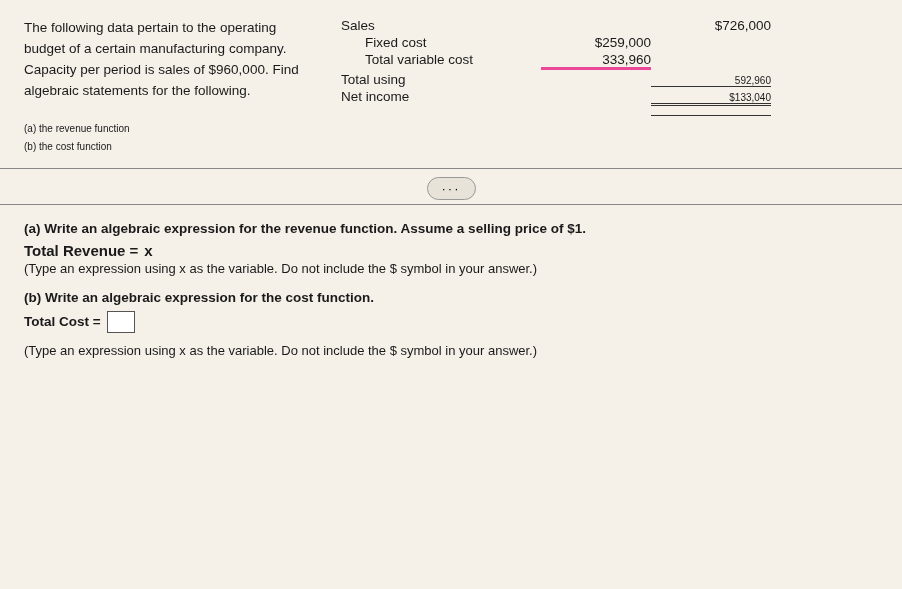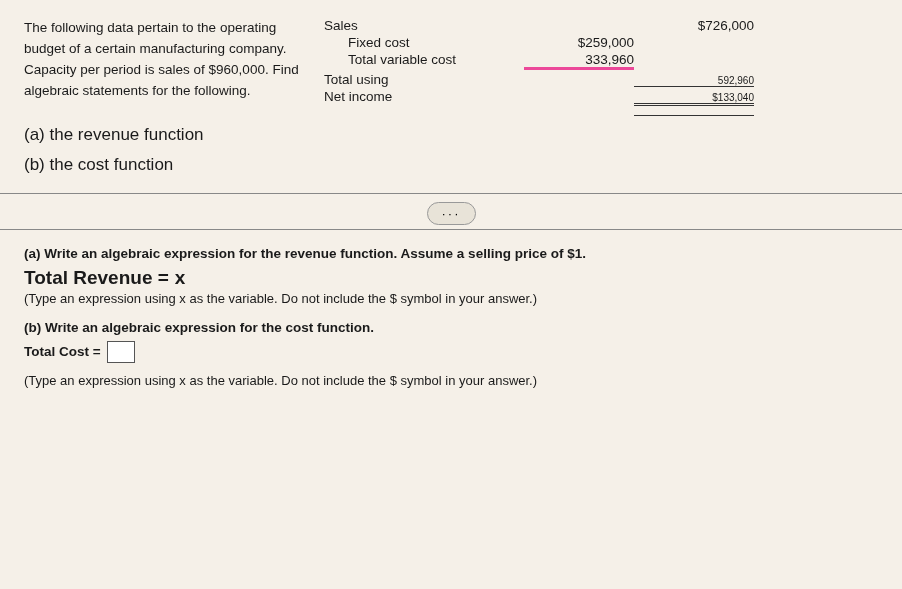--- a/index.html
+++ b/index.html
@@ -8,34 +8,34 @@
       font-family: Arial, sans-serif;
       font-size: 14px;
       color: #1a1a1a;
       width: 902px;
       min-height: 589px;
     }
 
     .top-section {
       display: flex;
       padding: 18px 24px 12px 24px;
-      gap: 20px;
+      gap: 37px;
       border-bottom: 1px solid #888;
       position: relative;
     }
 
     .left-text {
       flex: 0 0 280px;
       font-size: 13.5px;
       line-height: 1.55;
     }
 
     .left-questions {
       margin-top: 18px;
-      font-size: 17px;
+      font-size: 10px;
       line-height: 1.8;
     }
 
     .right-table {
       flex: 1;
       padding-top: 0;
     }
 
     .financial-table {
       width: 100%;
@@ -110,21 +110,21 @@
       font-size: 13.5px;
       margin-bottom: 6px;
     }
 
     .revenue-line {
       display: flex;
       align-items: center;
       gap: 6px;
       margin-bottom: 2px;
       font-weight: bold;
-      font-size: 19px;
+      font-size: 15px;
     }
 
     .answer-x {
       color: #1a1a1a;
       font-weight: bold;
     }
 
     .hint-text {
       font-size: 13px;
       margin-bottom: 14px;

